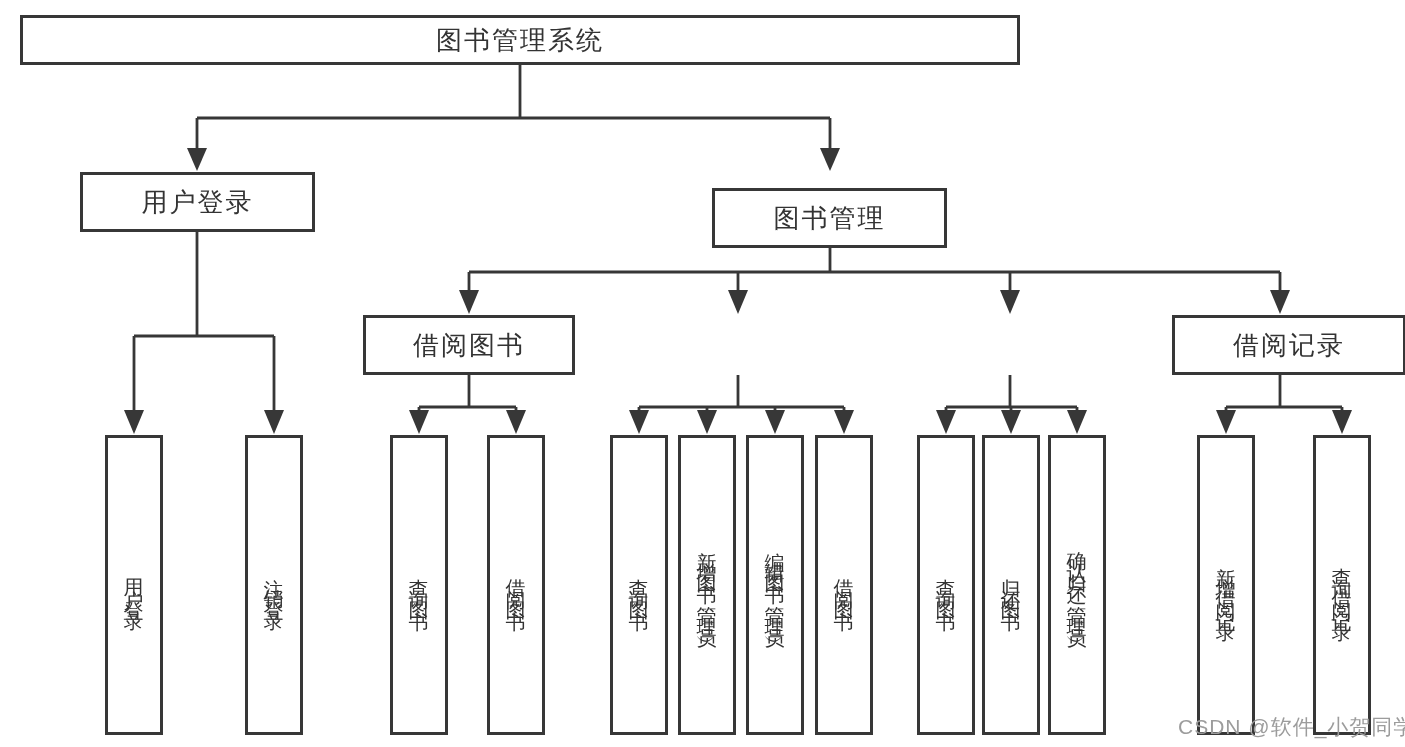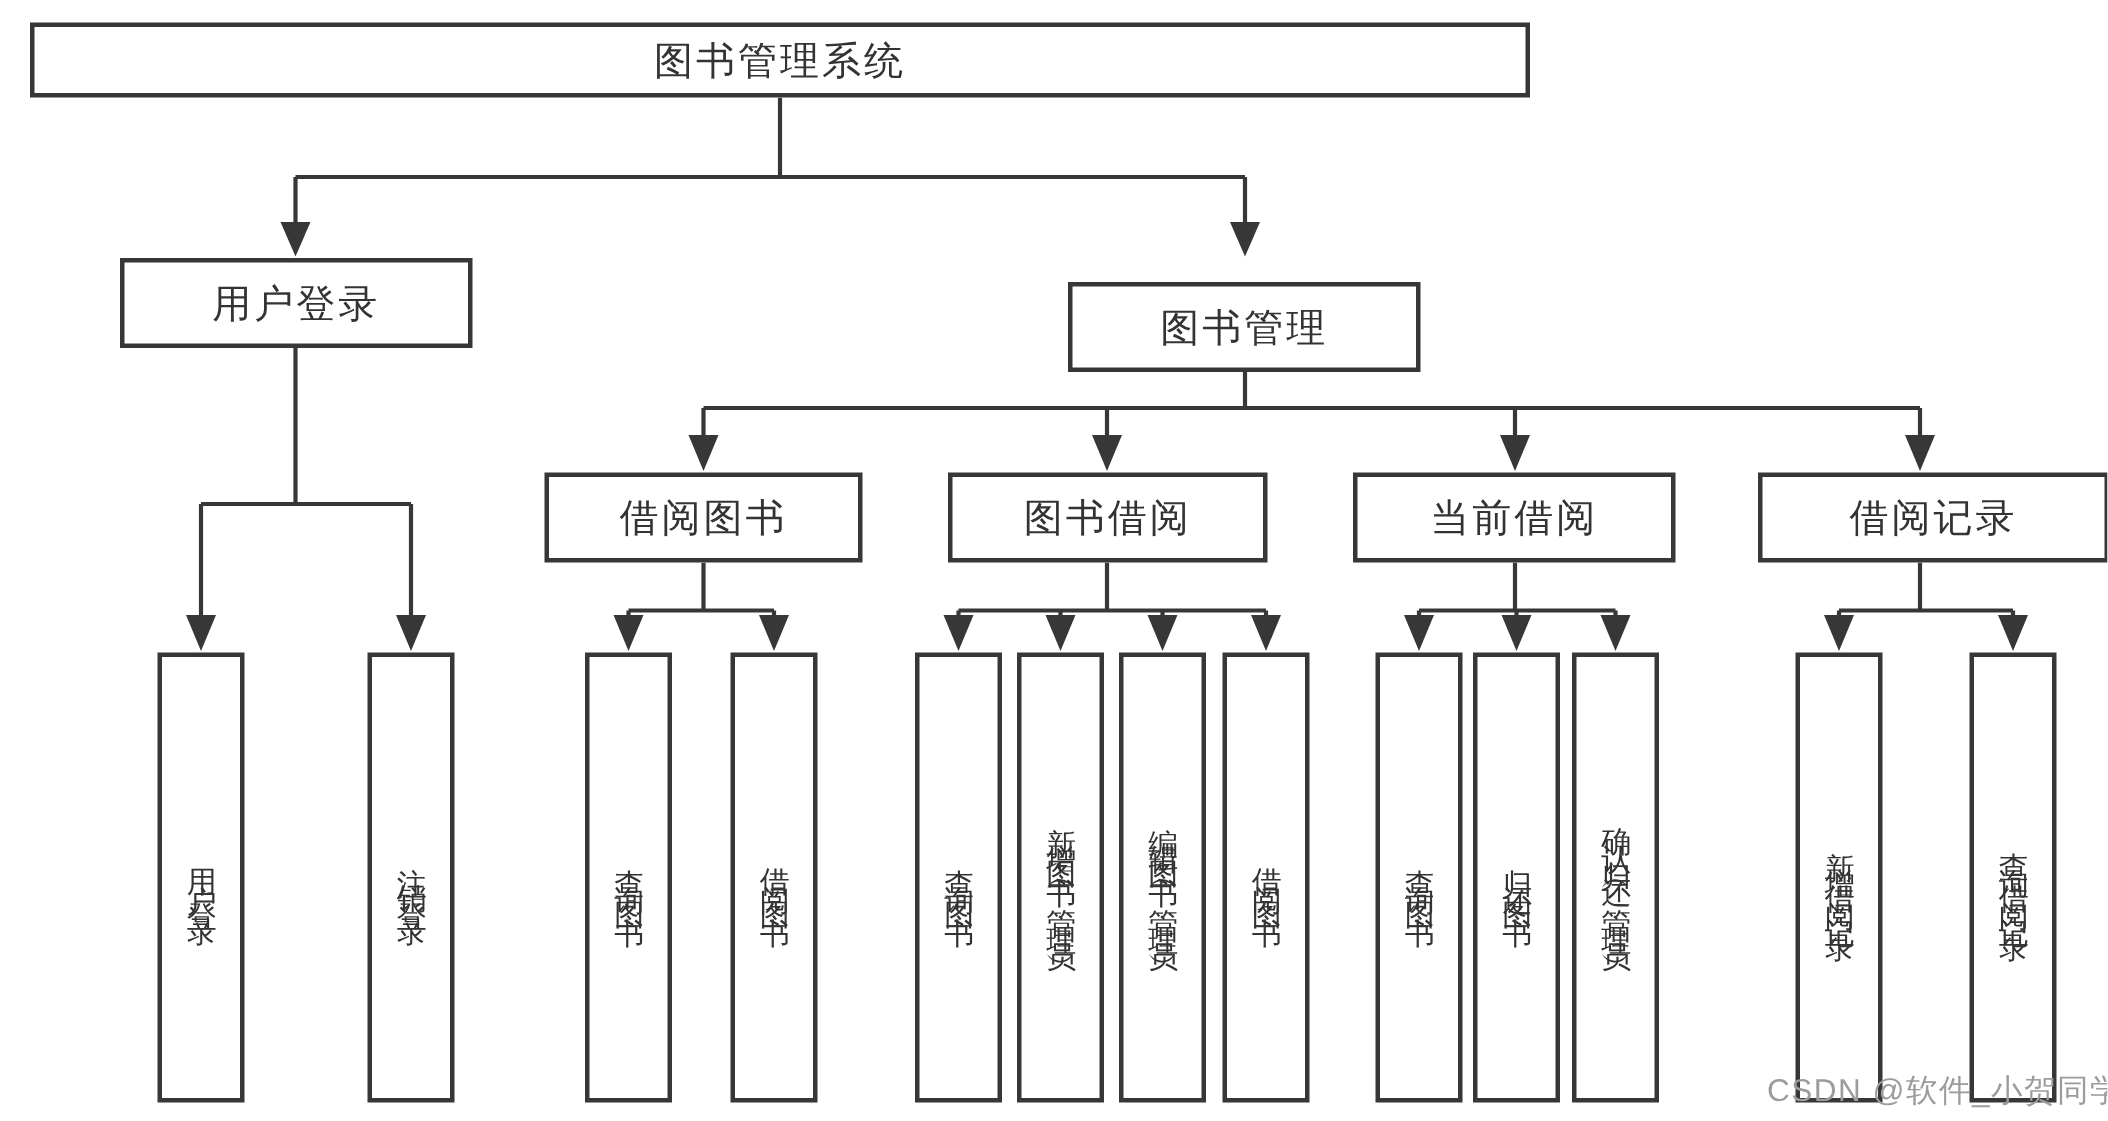--- a/index.html
+++ b/index.html
@@ -146,26 +146,20 @@
   <div class="node" style="left:80px; top:172px; width:235px; height:60px;">
     <span class="hlabel">用户登录</span>
   </div>
   <div class="node" style="left:712px; top:172px; width:235px; height:60px;margin-top:16px;">
     <span class="hlabel">图书管理</span>
   </div>
 
   <div class="node" style="left:363px; top:315px; width:212px; height:60px;">
     <span class="hlabel">借阅图书</span>
   </div>
-  <div class="node" style="left:632px; top:315px; width:213px; height:60px;">
-    <span class="hlabel">图书借阅</span>
-  </div>
-  <div class="node" style="left:902px; top:315px; width:215px; height:60px;">
-    <span class="hlabel">当前借阅</span>
-  </div>
   <div class="node" style="left:1172px; top:315px; width:234px; height:60px;">
     <span class="hlabel">借阅记录</span>
   </div>
 
   <div class="node" style="left:105px; top:435px; width:58px; height:300px;">
     <span class="vlabel">用户登录</span>
   </div>
   <div class="node" style="left:245px; top:435px; width:58px; height:300px;">
     <span class="vlabel">注销登录</span>
   </div>

